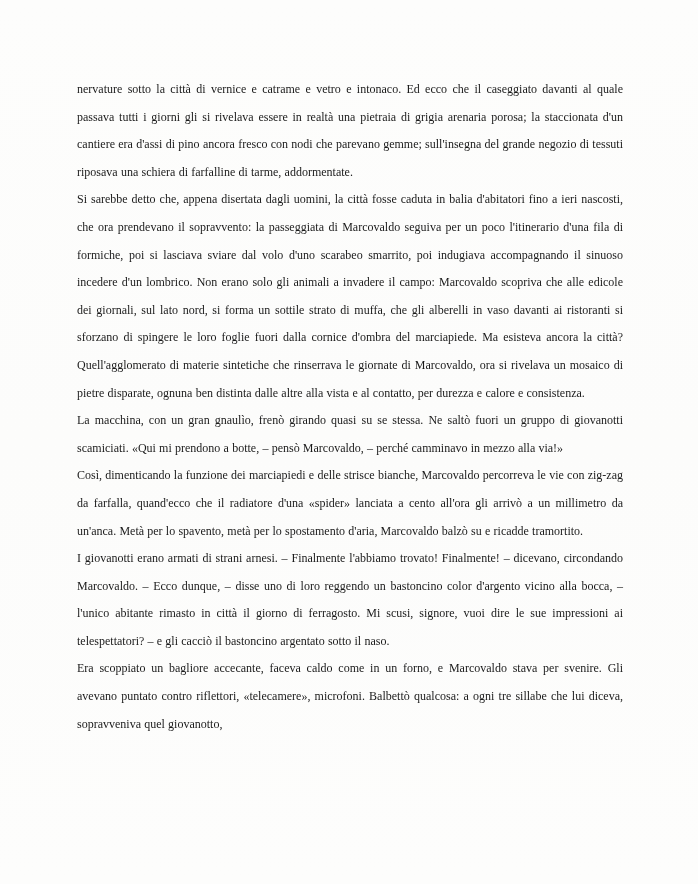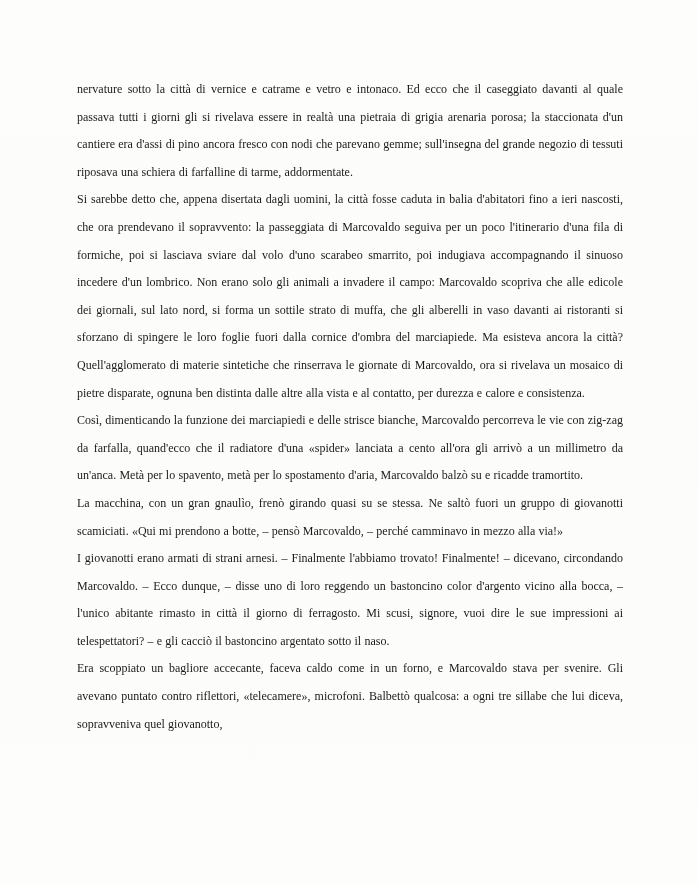--- a/index.html
+++ b/index.html
@@ -52,19 +52,19 @@
   }
 </style>
 </head>
 <body>
 
 <div id="page">
   <div id="text-column">
 
     <p class="para">nervature sotto la città di vernice e catrame e vetro e intonaco. Ed ecco che il caseggiato davanti al quale passava tutti i giorni gli si rivelava essere in realtà una pietraia di grigia arenaria porosa; la staccionata d'un cantiere era d'assi di pino ancora fresco con nodi che parevano gemme; sull'insegna del grande negozio di tessuti riposava una schiera di farfalline di tarme, addormentate.</p>
     <p class="para">Si sarebbe detto che, appena disertata dagli uomini, la città fosse caduta in balia d'abitatori fino a ieri nascosti, che ora prendevano il sopravvento: la passeggiata di Marcovaldo seguiva per un poco l'itinerario d'una fila di formiche, poi si lasciava sviare dal volo d'uno scarabeo smarrito, poi indugiava accompagnando il sinuoso incedere d'un lombrico. Non erano solo gli animali a invadere il campo: Marcovaldo scopriva che alle edicole dei giornali, sul lato nord, si forma un sottile strato di muffa, che gli alberelli in vaso davanti ai ristoranti si sforzano di spingere le loro foglie fuori dalla cornice d'ombra del marciapiede. Ma esisteva ancora la città? Quell'agglomerato di materie sintetiche che rinserrava le giornate di Marcovaldo, ora si rivelava un mosaico di pietre disparate, ognuna ben distinta dalle altre alla vista e al contatto, per durezza e calore e consistenza.</p>
+    <p class="para">La macchina, con un gran gnaulìo, frenò girando quasi su se stessa. Ne saltò fuori un gruppo di giovanotti scamiciati. «Qui mi prendono a botte, – pensò Marcovaldo, – perché camminavo in mezzo alla via!»</p>
     <p class="para">Così, dimenticando la funzione dei marciapiedi e delle strisce bianche, Marcovaldo percorreva le vie con zig-zag da farfalla, quand'ecco che il radiatore d'una «spider» lanciata a cento all'ora gli arrivò a un millimetro da un'anca. Metà per lo spavento, metà per lo spostamento d'aria, Marcovaldo balzò su e ricadde tramortito.</p>
-    <p class="para">La macchina, con un gran gnaulìo, frenò girando quasi su se stessa. Ne saltò fuori un gruppo di giovanotti scamiciati. «Qui mi prendono a botte, – pensò Marcovaldo, – perché camminavo in mezzo alla via!»</p>
     <p class="para">I giovanotti erano armati di strani arnesi. – Finalmente l'abbiamo trovato! Finalmente! – dicevano, circondando Marcovaldo. – Ecco dunque, – disse uno di loro reggendo un bastoncino color d'argento vicino alla bocca, – l'unico abitante rimasto in città il giorno di ferragosto. Mi scusi, signore, vuoi dire le sue impressioni ai telespettatori? – e gli cacciò il bastoncino argentato sotto il naso.</p>
     <p class="para">Era scoppiato un bagliore accecante, faceva caldo come in un forno, e Marcovaldo stava per svenire. Gli avevano puntato contro riflettori, «telecamere», microfoni. Balbettò qualcosa: a ogni tre sillabe che lui diceva, sopravveniva quel giovanotto,</p>
 
   </div>
 </div>
 
 </body></html>

